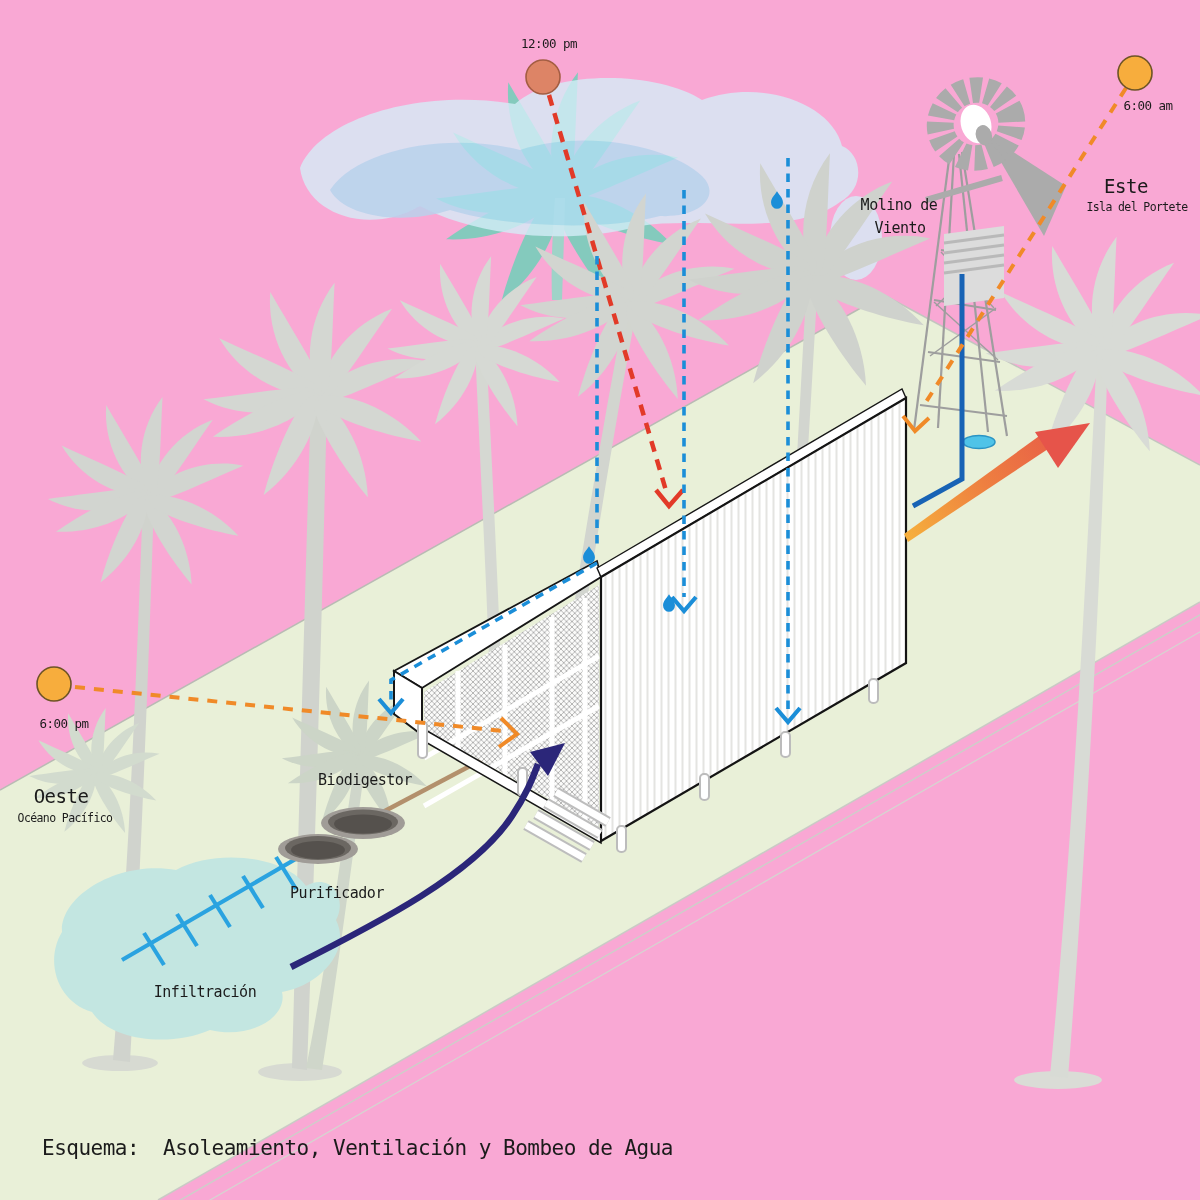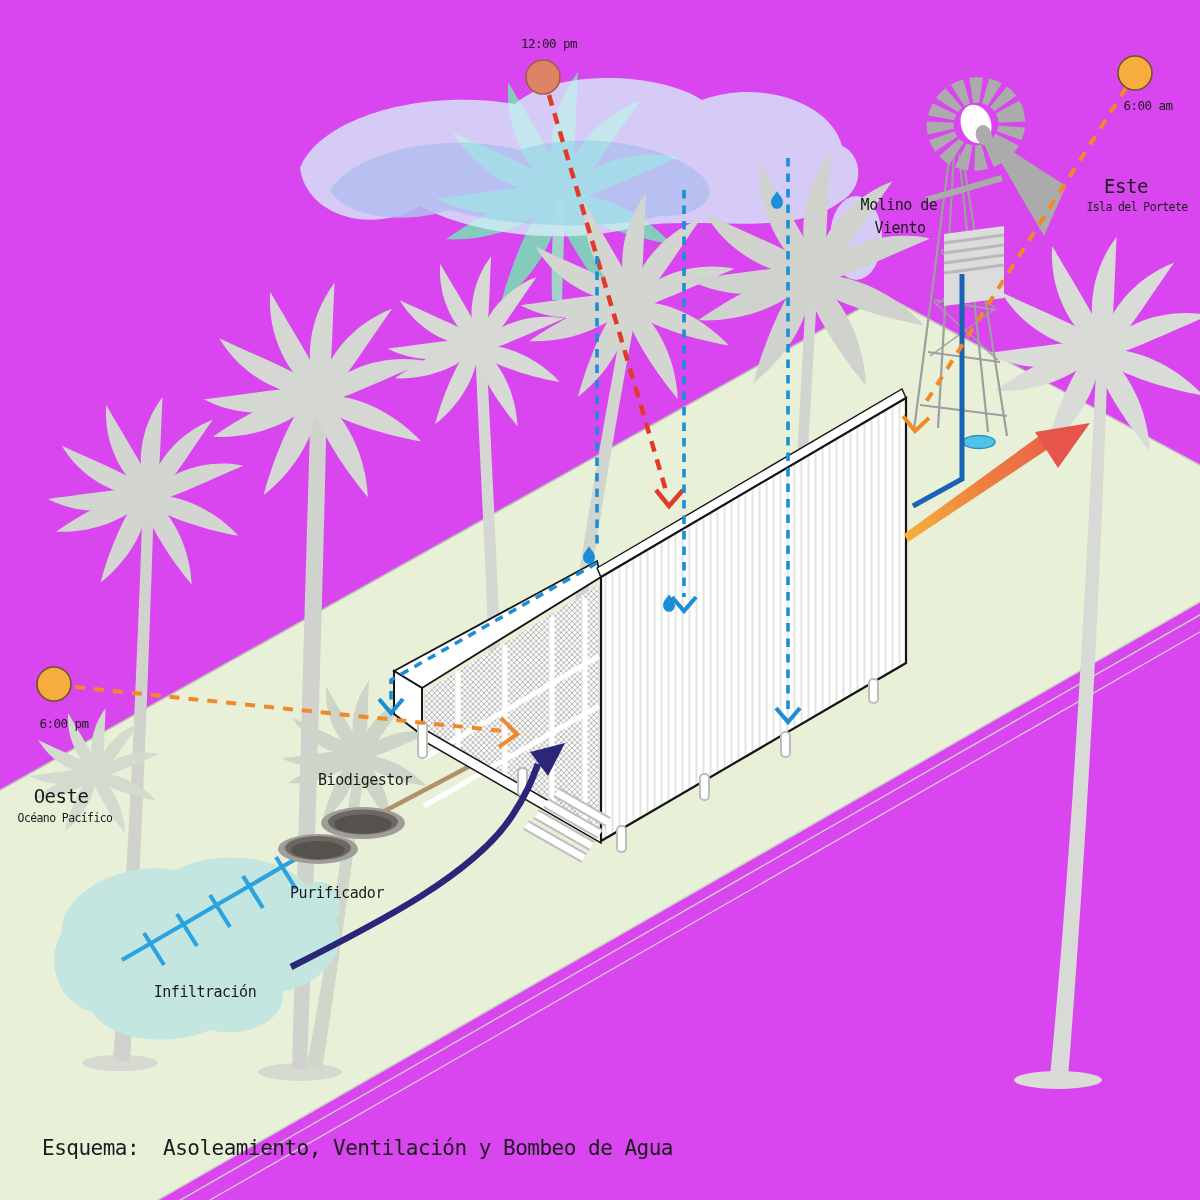--- a/index.html
+++ b/index.html
@@ -1,16 +1,16 @@
 <!DOCTYPE html>
 <html><head>
 <meta charset="utf-8">
 <style>
   html,body{margin:0;padding:0;background:#ffffff;}
-  .canvas-wrap{position:relative;width:1200px;height:1200px;overflow:hidden;background:#d946ef;
+  .canvas-wrap{position:relative;width:1200px;height:1200px;overflow:hidden;background:#f9a8d4;
     font-family:"DejaVu Sans Mono", monospace;}
   svg{display:block;}
   text{fill:#1b1b1b;font-family:"DejaVu Sans Mono", monospace;}
   .lbl{font-size:15px;letter-spacing:-0.5px;}
   .lbl-big{font-size:19px;letter-spacing:-0.5px;}
   .lbl-small{font-size:11.5px;letter-spacing:-0.6px;}
   .lbl-time{font-size:12.5px;letter-spacing:-0.5px;}
   .lbl-title{font-size:21px;letter-spacing:-0.5px;}
 </style>
 </head>

